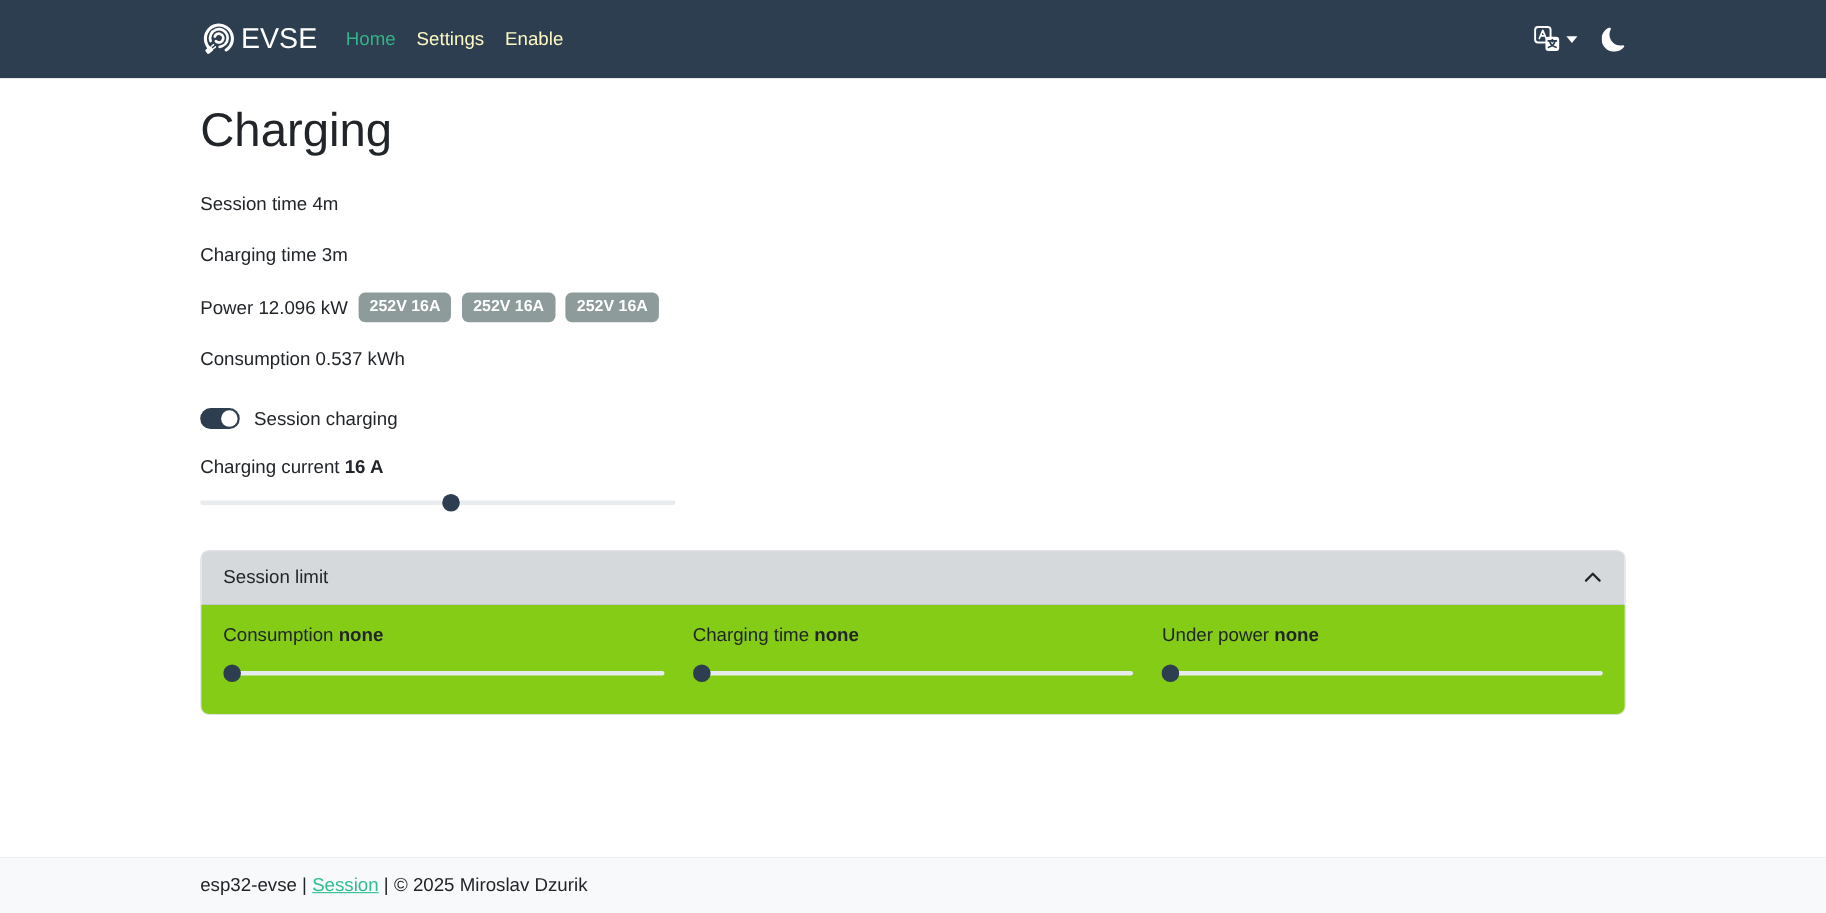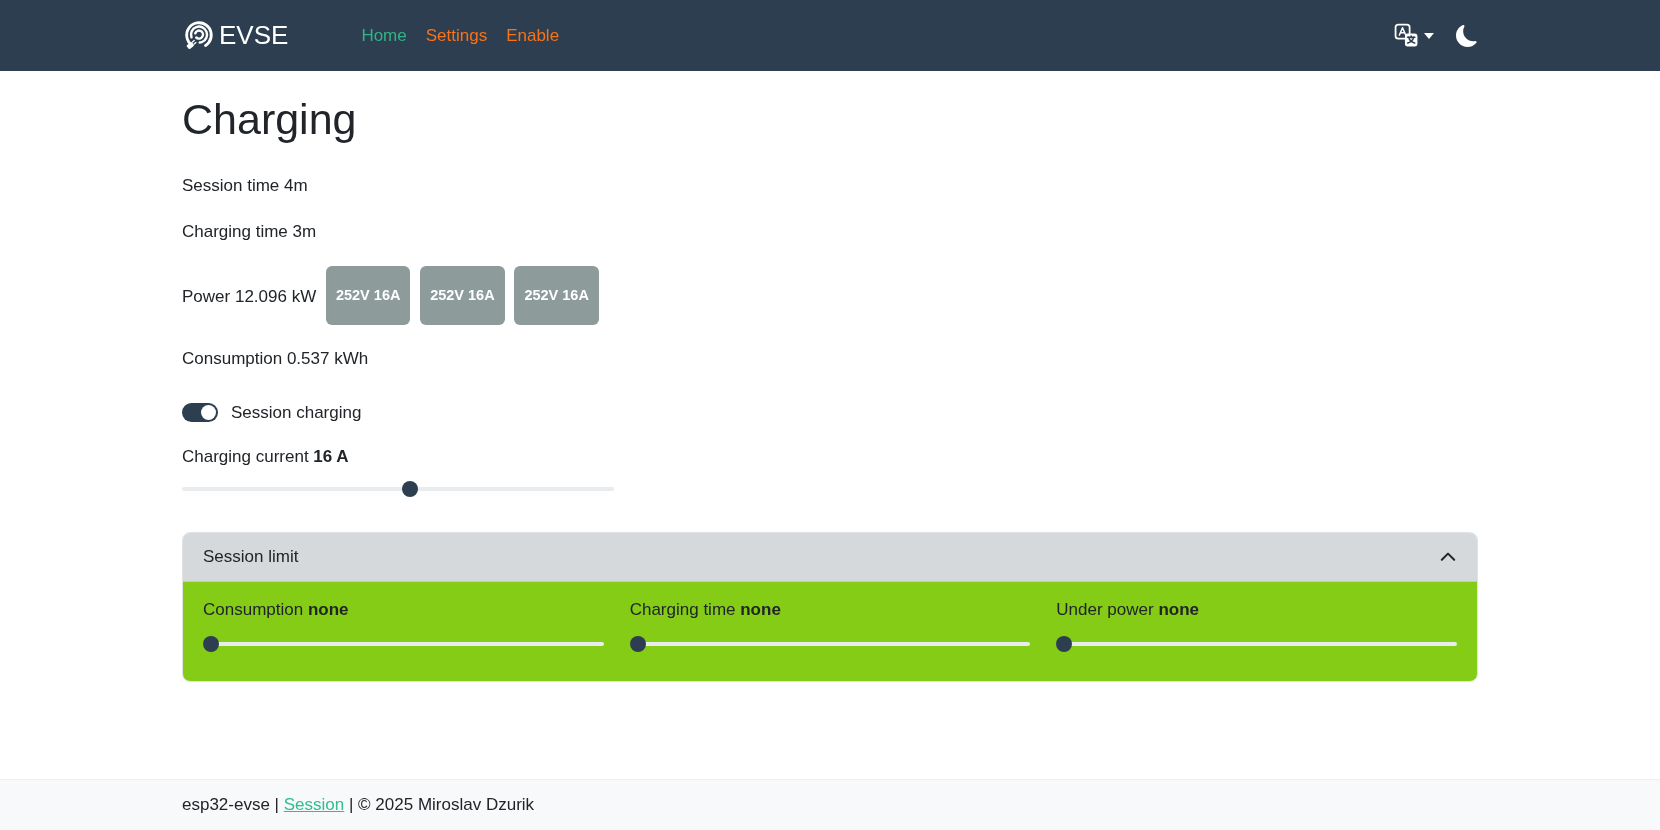--- a/index.html
+++ b/index.html
@@ -6,41 +6,41 @@
   html, body { margin: 0; padding: 0; }
   body {
     font-family: "Liberation Sans", "DejaVu Sans", sans-serif;
     color: #212529;
     background: #fff;
     min-height: 100vh;
     display: flex;
     flex-direction: column;
     font-size: 17px;
   }
-  .container { width: 100%; max-width: 1320px; margin: 0 auto; padding: 0 12px; gap: 47px; }
+  .container { width: 100%; max-width: 1320px; margin: 0 auto; padding: 0 12px; }
 
   
   .navbar { background: var(--navbar-bg, #2d3e50); height: 71px; display: flex; align-items: center; flex-shrink: 0; }
   .nav-inner { display: flex; align-items: center; }
   .brand { display: flex; align-items: center; gap: 3px; color: #fff; font-size: 26px; text-decoration: none; cursor: pointer; }
   .nav-links { display: flex; align-items: center; gap: 19px; margin-left: 26px; }
-  .nav-link { color: #f97316; text-decoration: none; font-size: 17px; cursor: pointer; }
+  .nav-link { color: #fef9c3; text-decoration: none; font-size: 17px; cursor: pointer; }
   .nav-link.active { color: var(--accent, #33b287); }
   .nav-right { margin-left: auto; display: flex; align-items: center; gap: 22px; }
   .icon-btn { background: none; border: none; padding: 0; display: flex; align-items: center; gap: 5px; cursor: pointer; color: #fff; }
   .caret-down { width: 0; height: 0; border-left: 5px solid transparent; border-right: 5px solid transparent; border-top: 6px solid #fff; display: inline-block; }
 
   
   main.container { flex: 0 0 auto; }
   h1 { font-size: 43px; font-weight: 500; margin: 24px 0 30px; }
   p.stat { margin: 0 0 22px; line-height: 24px; }
   .badge {
     display: inline-block; background: var(--badge-bg, #8d9b9b); color: #fff;
     font-size: 14.5px; font-weight: bold; line-height: 1;
-    padding: 22px 10px; border-radius: 6px; margin-left: 5px; vertical-align: 2px;
+    padding: 6px 10px; border-radius: 6px; margin-left: 5px; vertical-align: 2px;
   }
   .switch-row { display: flex; align-items: center; gap: 13px; margin: 32px 0 24px; }
   .toggle {
     width: 36px; height: 19px; border-radius: 10px;
     background: var(--navbar-bg, #2d3e50); position: relative; cursor: pointer; flex-shrink: 0;
   }
   .toggle::after {
     content: ""; position: absolute; top: 2px; right: 2px;
     width: 15px; height: 15px; border-radius: 50%; background: #fff;
   }

